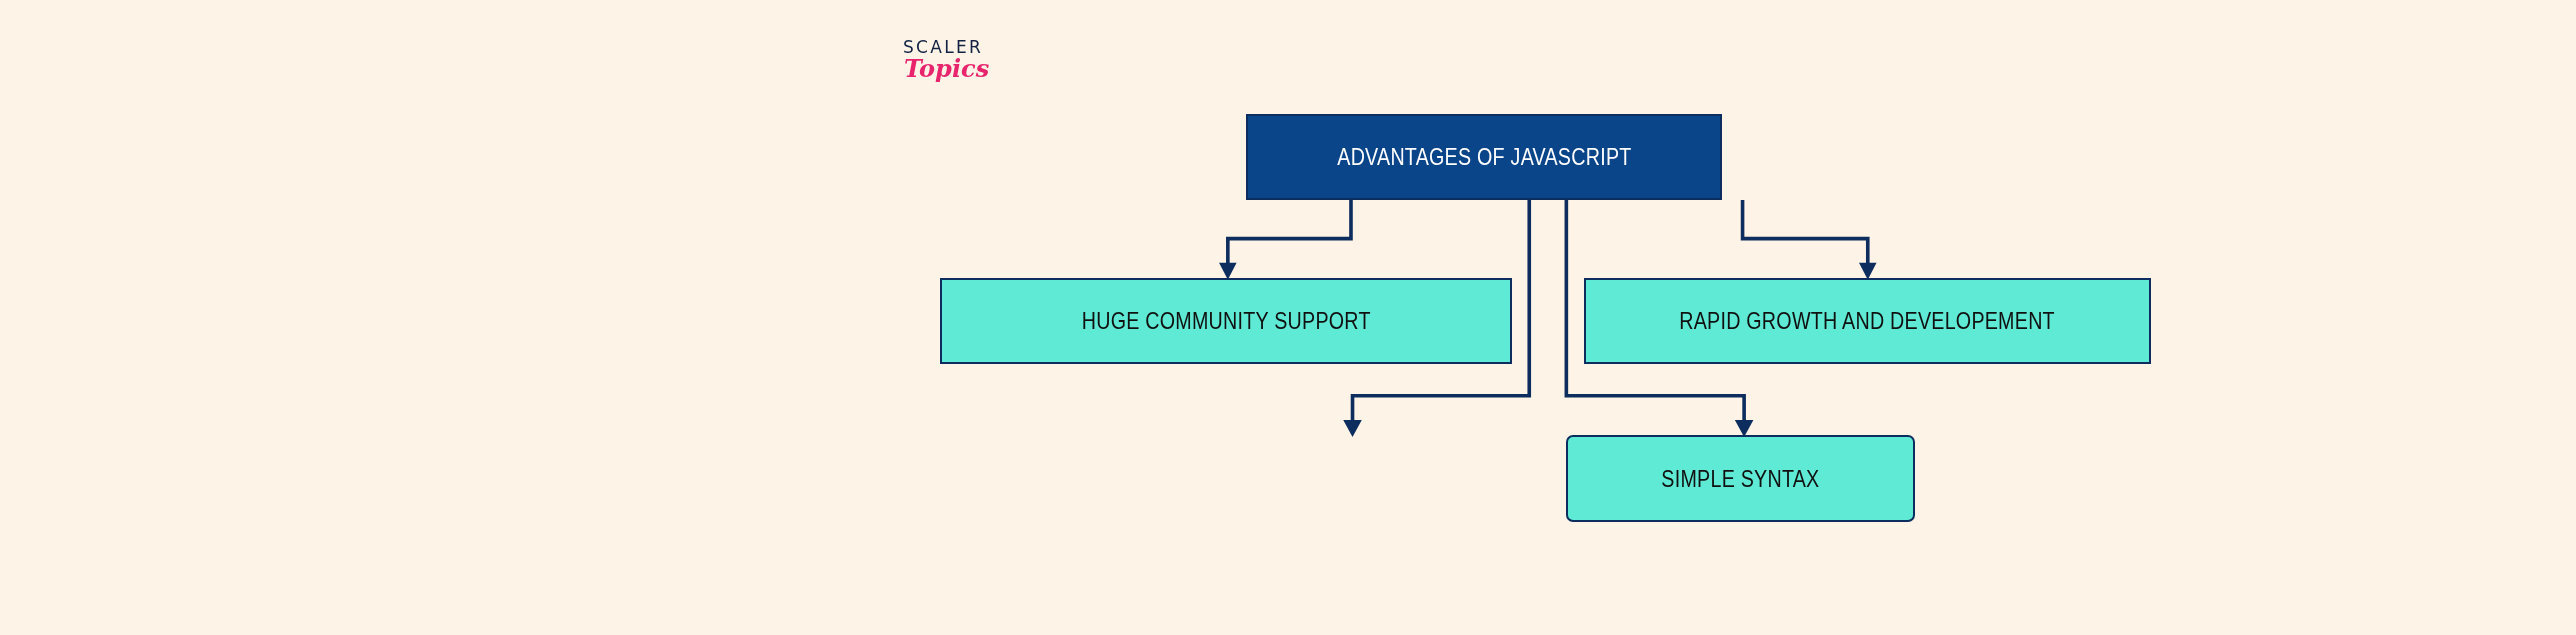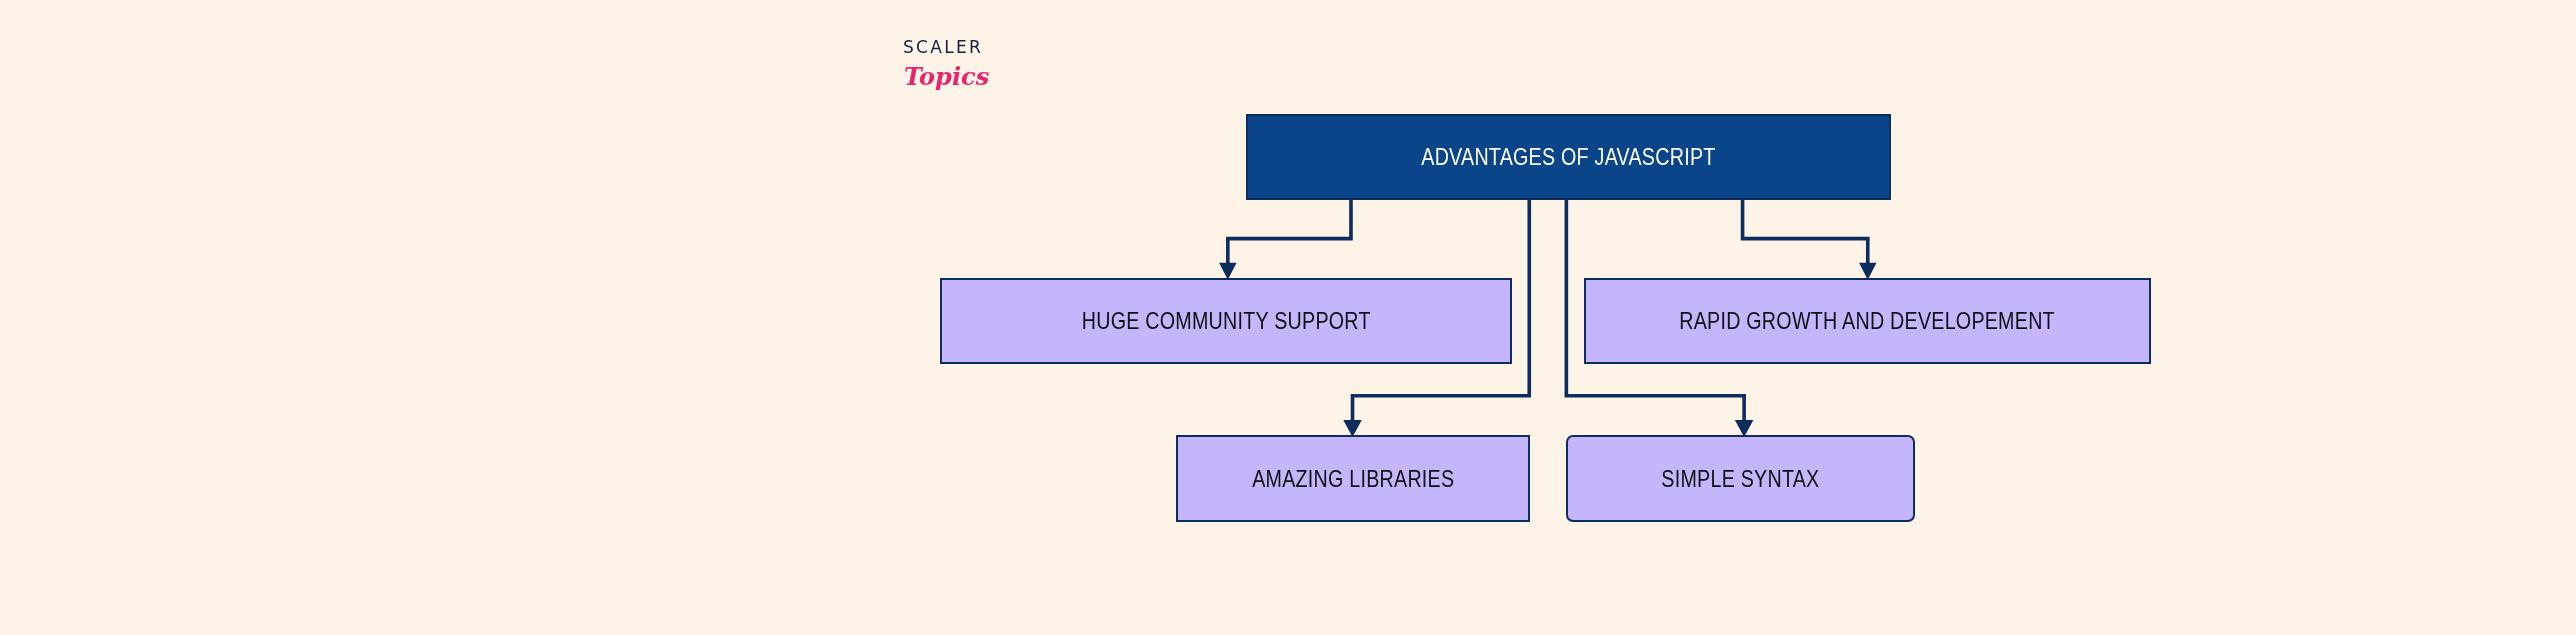--- a/index.html
+++ b/index.html
@@ -39,21 +39,21 @@
     line-height: 1;
     white-space: nowrap;
   }
   #logo .logo-script {
     font-family: "DejaVu Serif", serif;
     font-style: italic;
     font-weight: 700;
     font-size: 24px;
     color: #E8246C;
     line-height: 1;
-    margin-top: 9px;
+    margin-top: 1px;
     margin-left: 1px;
     white-space: nowrap;
   }
 
   
   .node {
     position: absolute;
     box-sizing: border-box;
     display: flex;
     align-items: center;
@@ -72,21 +72,21 @@
     background: #0A4489;
     border: 2.1px solid #0C2D5E;
   }
   .node.root .node-label {
     color: #FFFFFF;
     font-size: 24px;
     letter-spacing: 0.3px;
   }
 
   .node.leaf {
-    background: #c4b5fd;
+    background: #5eead4;
     border: 2.6px solid #0C2D5E;
   }
   .node.leaf .node-label {
     color: #101010;
     font-size: 24px;
     letter-spacing: 0.3px;
   }
 
   
   #wires {
@@ -122,34 +122,31 @@
 
     <g fill="#0C2D5E" stroke="none">
 
       <polygon points="2366,510 2400,510 2383,543"></polygon>
       <polygon points="3608,510 3642,510 3625,543"></polygon>
       <polygon points="2607,815 2643,815 2625,848"></polygon>
       <polygon points="3367,815 3403,815 3385,848"></polygon>
     </g>
   </svg>
 
-  <div class="node root" style="left:1246px; top:114px; width:645px; height:86px;">
+  <div class="node root" style="left:1246px; top:114px; width:476px; height:86px;">
     <span class="node-label">ADVANTAGES OF JAVASCRIPT</span>
   </div>
 
   <div class="node leaf" style="left:940px; top:278px; width:572px; height:86px;">
     <span class="node-label">HUGE COMMUNITY SUPPORT</span>
   </div>
 
   <div class="node leaf" style="left:1584px; top:278px; width:567px; height:86px;">
     <span class="node-label">RAPID GROWTH AND DEVELOPEMENT</span>
   </div>
 
-  <div class="node leaf" style="left:1176px; top:435px; width:354px; height:87px;">
-    <span class="node-label">AMAZING LIBRARIES</span>
-  </div>
 
   <div class="node leaf" style="left:1566px; top:435px; width:349px; height:87px;border-radius:7px;">
     <span class="node-label">SIMPLE SYNTAX</span>
   </div>
 
 </div>
 
 
 </body></html>

